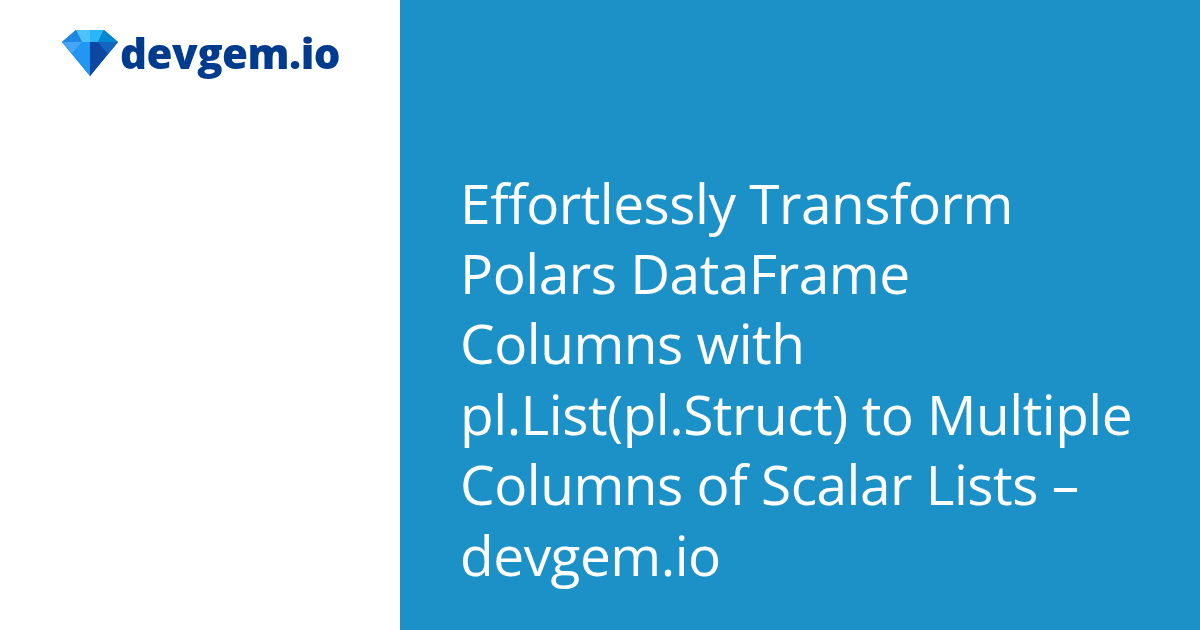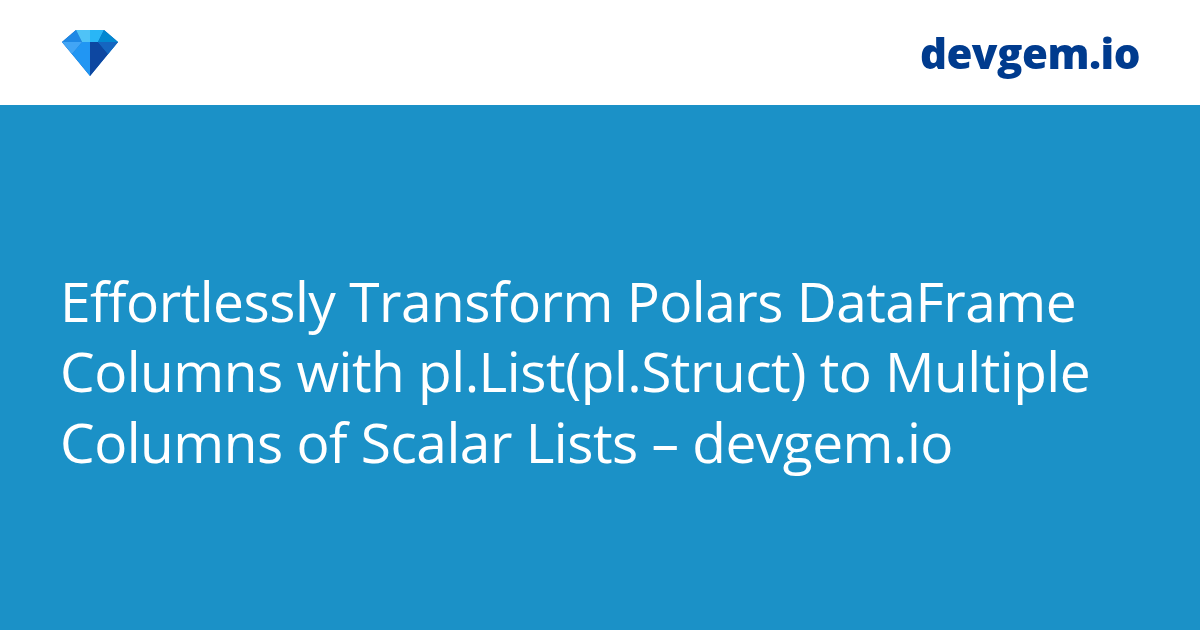--- a/index.html
+++ b/index.html
@@ -10,21 +10,21 @@
     html, body {
       width: 1200px;
       height: 630px;
       overflow: hidden;
       font-family: 'Segoe UI', 'Open Sans', -apple-system, BlinkMacSystemFont, sans-serif;
     }
     .page {
       width: 1200px;
       height: 630px;
       display: flex;
-      flex-direction: column;
+      flex-direction: row;
     }
     .header {
       height: 105px;
       background: #ffffff;
       display: flex;
       align-items: center;
       justify-content: space-between;
       padding: 0 60px;
     }
     .logo-icon {
@@ -38,21 +38,21 @@
       font-size: 42px;
       font-weight: 800;
       color: #003b8e;
       letter-spacing: -0.5px;
     }
     .content {
       flex: 1;
       background: #1b91c7;
       padding: 48px 60px 40px 60px;
       display: flex;
-      align-items: center;
+      align-items: flex-end;
     }
     .title {
       font-size: 55px;
       line-height: 1.28;
       font-weight: 400;
       color: #ffffff;
       letter-spacing: -0.5px;
     }
   </style>
 </head>

